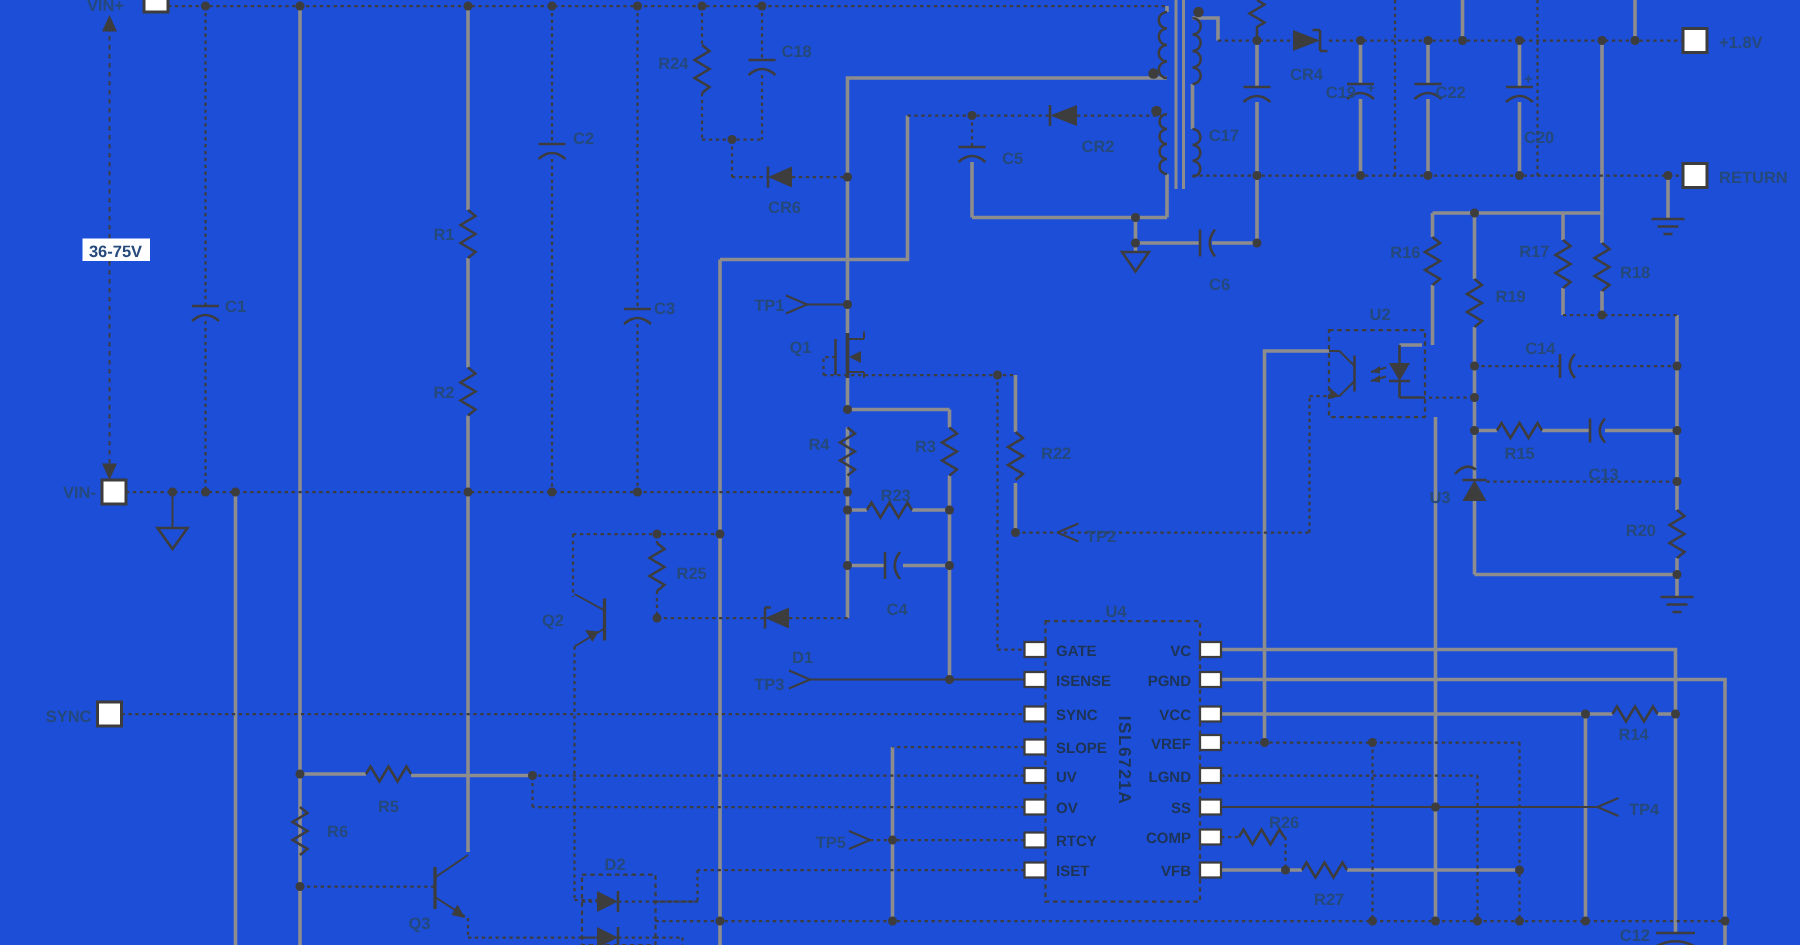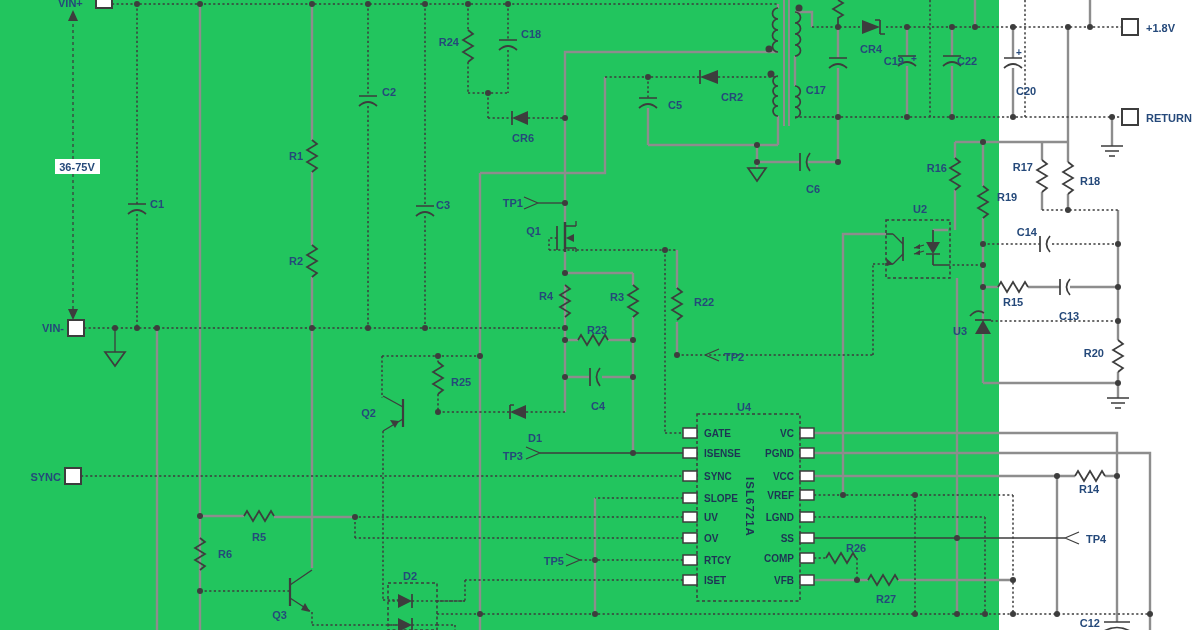--- a/index.html
+++ b/index.html
@@ -1,16 +1,16 @@
 <!DOCTYPE html>
 <html><head>
 <meta charset="utf-8">
 <style>
   html,body{margin:0;padding:0;background:#ffffff;width:1200px;height:630px;overflow:hidden;}
-  #page{width:999px;height:630px;position:relative;background:#22c55e;}
+  #page{width:1200px;height:630px;position:relative;background:#1d4ed8;}
   svg{display:block;}
   text{font-family:"Liberation Sans",sans-serif;font-weight:bold;fill:#25497a;font-size:11px;}
   .pin{font-size:10px;fill:#1e3454;}
   .icpart{font-size:11.5px;fill:#1e3454;letter-spacing:1px;}
   .plus{font-size:10px;}
   .wg{stroke:#8d8d8d;stroke-width:2.4;fill:none;}
   .wg2{stroke:#8d8d8d;stroke-width:2;fill:none;}
   .wd{stroke:#3d3d3d;stroke-width:1.5;fill:none;stroke-dasharray:2.2 2.4;}
   .wt{stroke:#3d3d3d;stroke-width:1.3;fill:none;}
   .cs{stroke:#3d3d3d;stroke-width:1.7;fill:none;}

